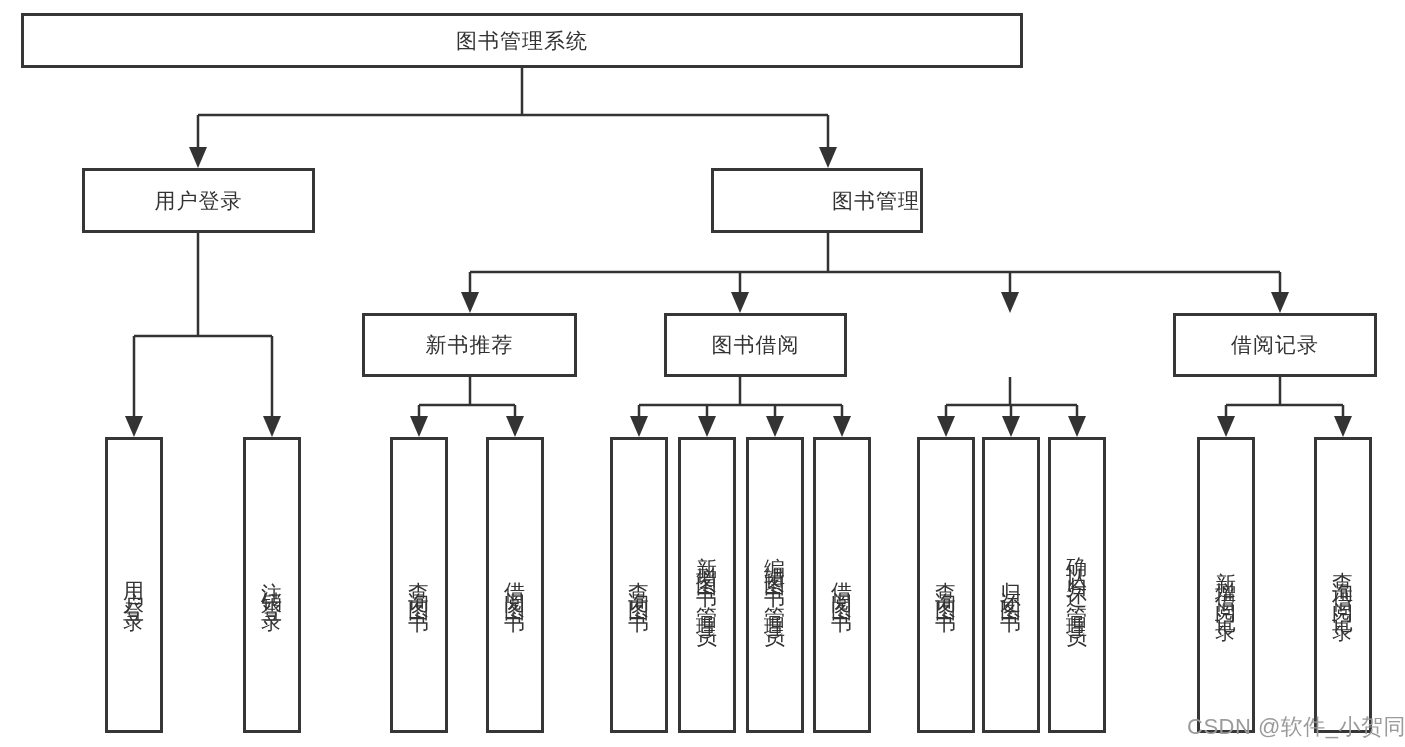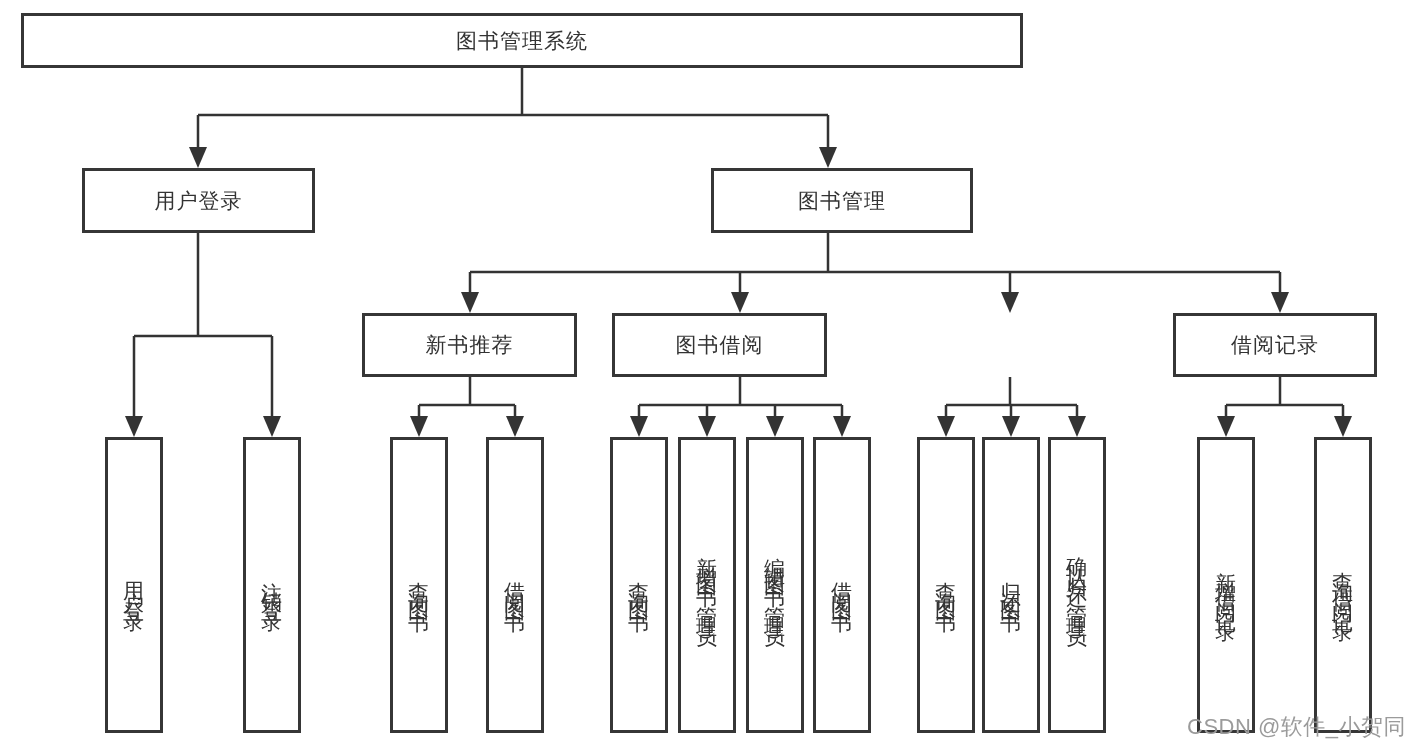--- a/index.html
+++ b/index.html
@@ -97,28 +97,28 @@
     </g>
   </svg>
 
   <div class="node" style="left:21px; top:13px; width:1002px; height:55px;">
     <span class="label-h">图书管理系统</span>
   </div>
 
   <div class="node" style="left:82px; top:168px; width:233px; height:65px;">
     <span class="label-h">用户登录</span>
   </div>
-  <div class="node" style="left:711px; top:168px; width:262px; height:65px;">
+  <div class="node" style="left:711px; top:168px; width:212px; height:65px;justify-content:flex-end;">
     <span class="label-h">图书管理</span>
   </div>
 
   <div class="node" style="left:362px; top:313px; width:215px; height:64px;font-family:Liberation Serif, serif;">
     <span class="label-h">新书推荐</span>
   </div>
-  <div class="node" style="left:612px; top:313px; width:215px; height:64px;font-family:Liberation Serif, serif;">
+  <div class="node" style="left:664px; top:313px; width:183px; height:64px;font-family:Liberation Serif, serif;">
     <span class="label-h">图书借阅</span>
   </div>
   <div class="node" style="left:1173px; top:313px; width:204px; height:64px;">
     <span class="label-h">借阅记录</span>
   </div>
 
   <div class="node leaf" style="left:105px; top:437px; width:58px; height:296px;">
     <span class="label-v">用户登录</span>
   </div>
   <div class="node leaf" style="left:243px; top:437px; width:58px; height:296px;">

